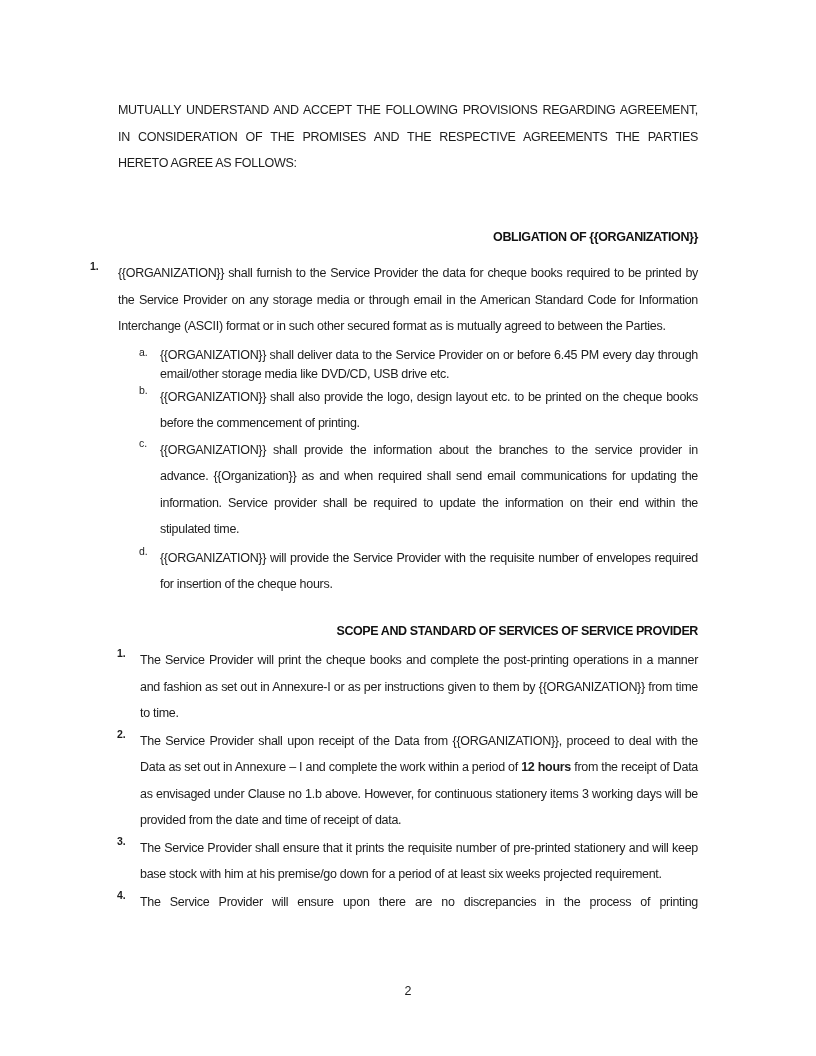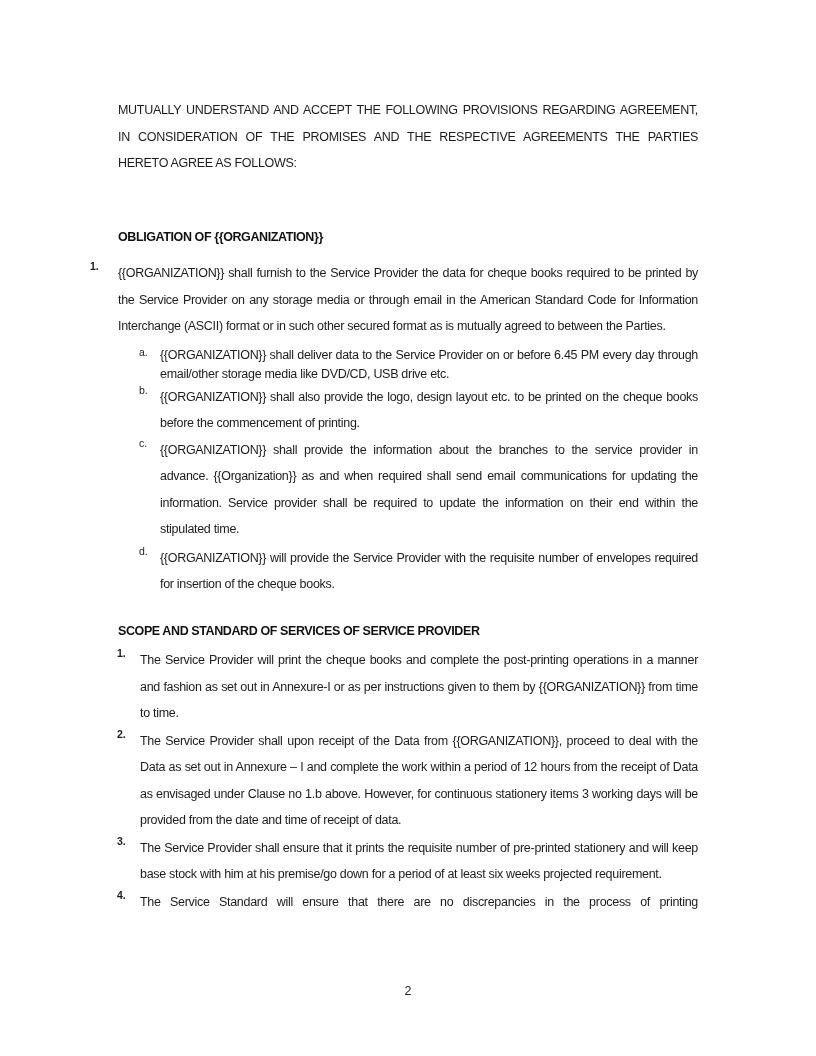--- a/index.html
+++ b/index.html
@@ -23,21 +23,21 @@
     text-align: justify;
     line-height: 26.5px;
   }
   .heading {
     margin: 0;
     font-weight: bold;
     font-size: 12.5px;
     line-height: 26.5px;
     color: #111111;
     letter-spacing: -0.4px;
-    text-align: left;
+    text-align: right;
   }
   .h1-gap { margin-top: 47px; }
   .h2-gap { margin-top: 20px; }
   .list-item {
     position: relative;
     margin-top: 1px;
   }
   .marker {
     position: absolute;
     top: 0;
@@ -55,21 +55,21 @@
   .sub-item > .marker { left: -21px; font-weight: normal; }
   .tight { line-height: 19px; }
   .gap6 { margin-top: 6px; }
   .gap0 { margin-top: 0; }
   .gap2 { margin-top: 2px; }
   
   .scope-item { margin-left: 22px; margin-top: 1px; }
   .scope-item > .marker { left: -23px; }
   .gap3 { margin-top: 3px; }
   .justify-last { text-align-last: justify; }
-  b.inline-bold { font-weight: normal; }
+  b.inline-bold { font-weight: bold; }
   .page-number {
     position: absolute;
     top: 984px;
     left: 0;
     width: 816px;
     text-align: center;
     font-size: 12.5px;
     letter-spacing: 0;
     color: #1c1c1c;
   }
@@ -99,21 +99,21 @@
       <p class="para">{{ORGANIZATION}} shall also provide the logo, design layout etc. to be printed on the cheque books before the commencement of printing.</p>
     </div>
 
     <div class="list-item sub-item gap0">
       <span class="marker">c.</span>
       <p class="para">{{ORGANIZATION}} shall provide the information about the branches to the  service provider in advance. {{Organization}} as and when required shall send  email communications for updating the information. Service provider shall be required to update the information on  their  end  within the stipulated time.</p>
     </div>
 
     <div class="list-item sub-item gap2">
       <span class="marker">d.</span>
-      <p class="para">{{ORGANIZATION}} will provide the Service Provider with the requisite  number of envelopes required for insertion of the cheque books.</p>
+      <p class="para">{{ORGANIZATION}} will provide the Service Provider with the requisite  number of envelopes required for insertion of the cheque hours.</p>
     </div>
 
     <p class="heading h2-gap">SCOPE AND STANDARD OF SERVICES OF SERVICE PROVIDER</p>
 
     <div class="list-item scope-item gap3">
       <span class="marker">1.</span>
       <p class="para">The Service Provider will print the cheque books and complete the  post-printing operations in a manner and  fashion as set out in  Annexure-I or as per instructions given to them by {{ORGANIZATION}} from  time to time.</p>
     </div>
 
     <div class="list-item scope-item">
@@ -121,19 +121,19 @@
       <p class="para"><span>The Service Provider shall  upon receipt of the Data from {{ORGANIZATION}}, proceed to deal with the Data as set out in Annexure – I and complete the work within a period of </span><b class="inline-bold">12 hours</b><span> from the receipt of Data as envisaged under Clause no 1.b above. However, for continuous stationery items 3  working  days  will  be  provided  from  the date and time of receipt of data.</span></p>
     </div>
 
     <div class="list-item scope-item">
       <span class="marker">3.</span>
       <p class="para">The Service Provider shall ensure that it prints the requisite number of pre-printed stationery and will keep base stock with him  at his premise/go down for a period of at least six  weeks projected  requirement.</p>
     </div>
 
     <div class="list-item scope-item">
       <span class="marker">4.</span>
-      <p class="para justify-last">The Service Standard will ensure that there are  no discrepancies in  the  process  of printing</p>
+      <p class="para justify-last">The Service Provider will ensure upon there are  no discrepancies in  the  process  of printing</p>
     </div>
 
   </div>
 
   <div class="page-number">2</div>
 </div>
 
 </body></html>

